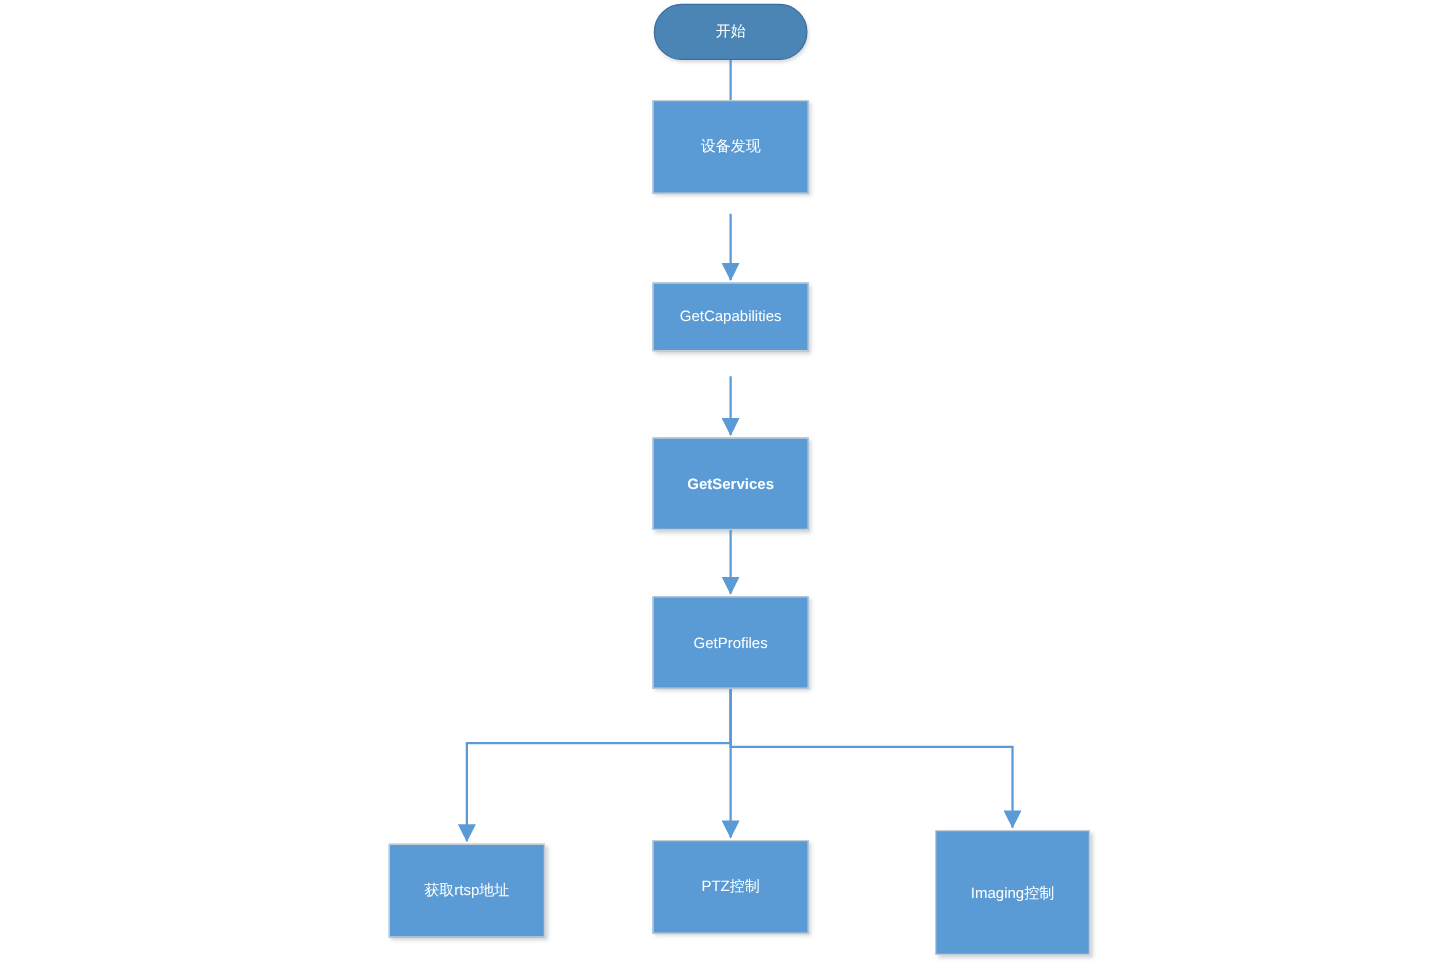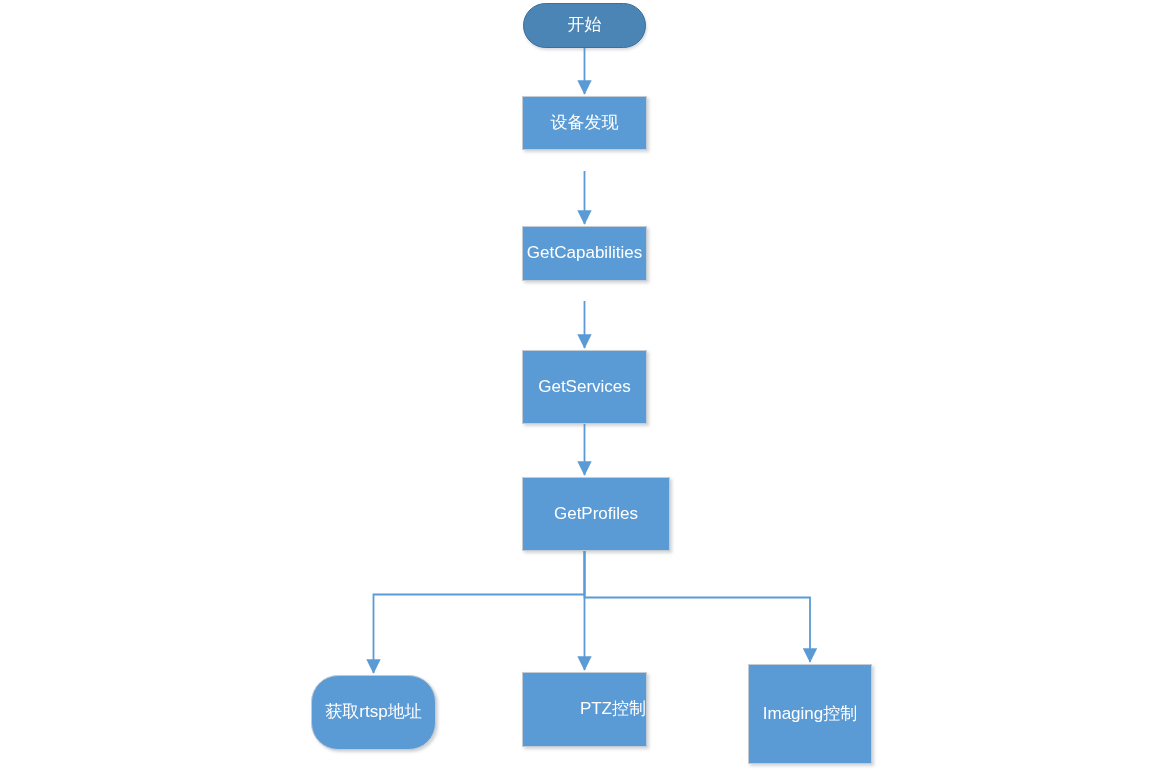--- a/index.html
+++ b/index.html
@@ -31,21 +31,21 @@
   #arrowhead path {
     fill: var(--connector, #5B9BD5);
   }
   .node {
     position: absolute;
     display: flex;
     align-items: center;
     justify-content: center;
     text-align: center;
     color: var(--text, #FFFFFF);
-    font-size: 17px;
+    font-size: 12px;
     line-height: 1.2;
     box-sizing: border-box;
   }
   .process {
     background: var(--process-fill, #5B9BD5);
     border: 1px solid var(--process-border, #C3CBD5);
     box-shadow: 2px 2px 3px rgba(120, 130, 140, 0.35);
   }
   .terminator {
     background: var(--terminator-fill, #4A85B5);
@@ -71,41 +71,41 @@
     <path class="edge" d="M584.5,424 L584.5,475" marker-end="url(#arrowhead)"></path>
     <path class="edge" d="M584.5,551 L584.5,594.5 L373.5,594.5 L373.5,673" marker-end="url(#arrowhead)"></path>
     <path class="edge" d="M584.5,551 L584.5,670" marker-end="url(#arrowhead)"></path>
     <path class="edge" d="M584.5,551 L584.5,597.5 L810,597.5 L810,662" marker-end="url(#arrowhead)"></path>
   </svg>
 
   <div class="node terminator" style="left:523px; top:3px; width:123px; height:45px;">
     <span>开始</span>
   </div>
 
-  <div class="node process" style="left:522px; top:96px; width:125px; height:54px;">
+  <div class="node process" style="left:522px; top:80px; width:125px; height:75px;">
     <span>设备发现</span>
   </div>
 
   <div class="node process" style="left:522px; top:226px; width:125px; height:55px;">
     <span>GetCapabilities</span>
   </div>
 
-  <div class="node process" style="left:522px; top:350px; width:125px; height:74px;">
+  <div class="node process" style="left:522px; top:350px; width:125px; height:74px;font-weight:bold;">
     <span>GetServices</span>
   </div>
 
-  <div class="node process" style="left:522px; top:477px; width:148px; height:74px;justify-content:center;">
+  <div class="node process" style="left:522px; top:477px; width:125px; height:74px;justify-content:center;">
     <span>GetProfiles</span>
   </div>
 
-  <div class="node process" style="left:311px; top:675px; width:125px; height:75px;border-radius:27px;">
+  <div class="node process" style="left:311px; top:675px; width:125px; height:75px;">
     <span>获取rtsp地址</span>
   </div>
 
-  <div class="node process" style="left:522px; top:672px; width:125px; height:75px;justify-content:flex-end;">
+  <div class="node process" style="left:522px; top:672px; width:125px; height:75px;">
     <span>PTZ控制</span>
   </div>
 
   <div class="node process" style="left:748px; top:664px; width:124px; height:100px;">
     <span>Imaging控制</span>
   </div>
 
 </div>
 
 </body></html>

